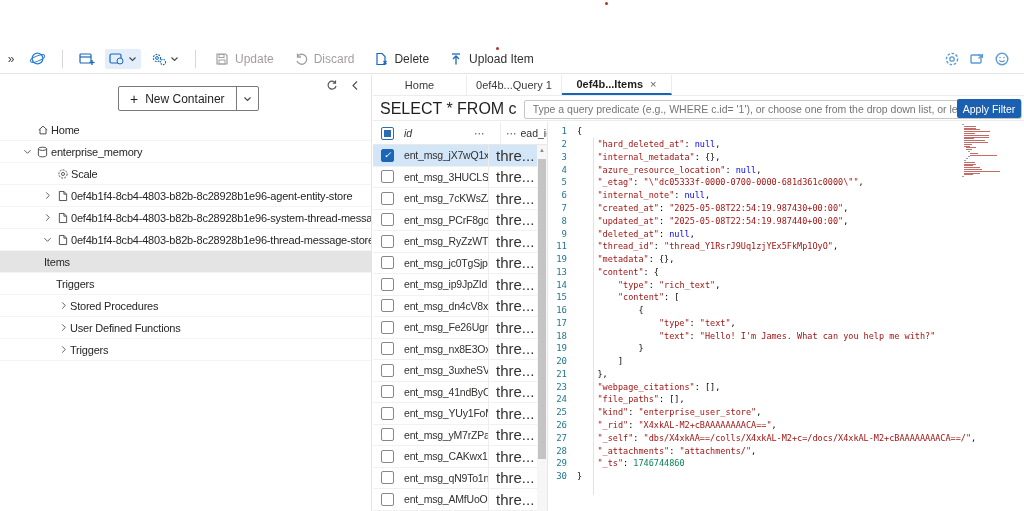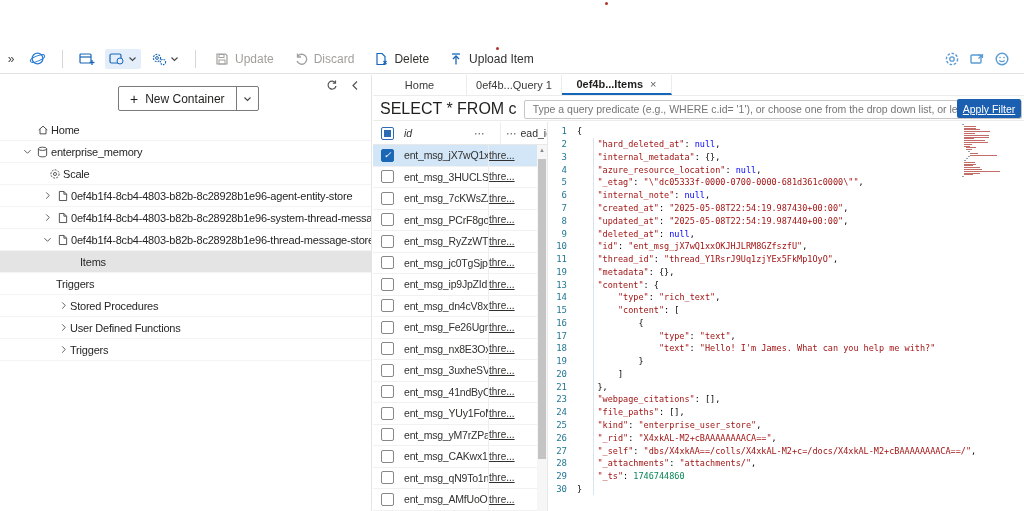--- a/index.html
+++ b/index.html
@@ -50,38 +50,38 @@
   
   .querybar { position:absolute; left:373px; right:0; top:97px; height:24px;
               border-bottom:1px solid #ececec; display:flex; align-items:center; }
   .q-prefix { font-size:16px; color:#201f1e; margin-left:7px; white-space:nowrap; }
   .q-wrap { position:relative; margin-left:7px; width:498px; height:19px; }
   .q-input { width:100%; height:100%; border:1px solid #c8c6c4; border-radius:2px;
              font-size:10.5px; padding:0 20px 0 8px; color:#444; font-family:"Liberation Sans",sans-serif; }
   .q-input::placeholder { color:#757575; }
   .apply-btn { position:absolute; right:3px; width:64px; height:19px; background:#1b5fb0; color:#fff;
                font-size:10.5px; border:none; border-radius:2px; display:flex; align-items:center;
-               justify-content:center; cursor:pointer;text-decoration:underline; }
+               justify-content:center; cursor:pointer; }
 
   
   .doc-table { position:absolute; left:373px; top:122px; width:175px; bottom:0;
                border-right:1px solid #e8e8e8; overflow:hidden; }
   .t-head { height:23px; border-bottom:1px solid #e8e8e8; display:flex; align-items:center; font-size:10.5px; color:#323130; }
   .t-head .menu { color:#605e5c; letter-spacing:1px; cursor:pointer; }
   .cb { width:13px; height:13px; border:1px solid #8a8886; border-radius:2px; margin-left:8px; flex:none;
         display:flex; align-items:center; justify-content:center; cursor:pointer; background:#fff; }
   .cb.ind { border-color:#2b6cb5; } .cb.ind i { width:7px; height:7px; background:#2b6cb5; display:block; }
   .cb.on { background:#1b66b5; border-color:#1b66b5; color:#fff; font-size:9px; font-style:normal; }
   .t-rows { position:absolute; top:23px; left:0; right:10px; bottom:0; }
   .t-row { height:21.5px; display:flex; align-items:center; border-bottom:1px solid #f1f1f1; cursor:pointer; }
   .t-row.selected { background:#d3e6f8; }
   .t-id { margin-left:10px; width:84px; font-size:10.5px; letter-spacing:-0.2px; color:#323130;
           white-space:nowrap; overflow:hidden; flex:none; }
-  .t-pk { border-left:1px solid #ededed; height:100%; display:flex; align-items:center;
-          font-size:10px; color:#323130; flex:1;text-decoration:underline; }
+  .t-pk { border-left:1px solid #ededed; padding-left:7px; height:100%; display:flex; align-items:center;
+          font-size:15px; color:#323130; flex:1; }
   .hd-id { margin-left:10px; width:70px; flex:none;font-style:italic; }
   .hd-menu1 { width:26px; flex:none; }
   .hd-pk { border-left:1px solid #ededed; padding-left:5px; height:100%; display:flex; gap:3px;
            align-items:center; flex:1; overflow:hidden; }
   .t-scroll { position:absolute; top:23px; right:0; width:10px; bottom:0; background:#f6f6f6; }
   .t-scroll .up { text-align:center; font-size:6px; color:#888; line-height:10px; cursor:pointer; }
   .t-thumb { position:absolute; left:1px; right:1px; top:14px; height:300px; background:#c4c4c4; cursor:pointer; }
 
   
   .editor { position:absolute; left:549px; top:122px; right:0; bottom:0;
@@ -240,21 +240,21 @@
             </svg>
           </span>
           <span class="islot">
             <svg width="11" height="12" viewBox="0 0 12 13">
               <ellipse cx="6" cy="3" rx="4.5" ry="1.8" fill="none" stroke="#444" stroke-width="1"></ellipse>
               <path d="M1.5 3 V10 C1.5 11 3.5 11.8 6 11.8 C8.5 11.8 10.5 11 10.5 10 V3" fill="none" stroke="#444" stroke-width="1"></path>
             </svg>
           </span>
           <span class="lbl">enterprise_memory</span>
         </div>
-        <div class="tree-row" style="padding-left: 32px;">
+        <div class="tree-row" style="padding-left: 40px;">
           <span class="slot"></span>
           <span class="islot">
             <svg width="12" height="12" viewBox="0 0 14 14">
               <circle cx="7" cy="7" r="4.8" fill="none" stroke="#444" stroke-width="1.1" stroke-dasharray="2.2 1.4"></circle>
               <circle cx="7" cy="7" r="1.8" fill="none" stroke="#444" stroke-width="1"></circle>
             </svg>
           </span>
           <span class="lbl">Scale</span>
         </div>
         <div class="tree-row" style="padding-left: 40px;">
@@ -292,21 +292,21 @@
             </svg>
           </span>
           <span class="islot">
             <svg width="10" height="12" viewBox="0 0 11 13">
               <path d="M1.5 1.5 h5 l3 3 v7 h-8 z" fill="none" stroke="#444" stroke-width="1"></path>
               <path d="M6.5 1.5 V4.5 H9.5" fill="none" stroke="#444" stroke-width="1"></path>
             </svg>
           </span>
           <span class="lbl">0ef4b1f4-8cb4-4803-b82b-8c28928b1e96-thread-message-store</span>
         </div>
-        <div class="tree-row selected" style="padding-left: 80px;">
+        <div class="tree-row selected" style="padding-left: 44px;">
           <span class="lbl">Items</span>
         </div>
         <div class="tree-row" style="padding-left: 56px;">
           <span class="lbl">Triggers</span>
         </div>
         <div class="tree-row" style="padding-left: 56px;">
           <span class="slot">
             <svg width="9" height="9" viewBox="0 0 10 10">
               <path d="M3.5 1.5 L7 5 L3.5 8.5" fill="none" stroke="#605e5c" stroke-width="1.1"></path>
             </svg>
@@ -493,24 +493,20 @@
           <span class="num">7</span>
           <span class="code">    <span class="s">"created_at"</span>: <span class="s">"2025-05-08T22:54:19.987430+00:00"</span>,</span>
         </div>
         <div class="ed-line">
           <span class="num">8</span>
           <span class="code">    <span class="s">"updated_at"</span>: <span class="s">"2025-05-08T22:54:19.987440+00:00"</span>,</span>
         </div>
         <div class="ed-line">
           <span class="num">9</span>
           <span class="code">    <span class="s">"deleted_at"</span>: <span class="k">null</span>,</span>
-        </div>
-        <div class="ed-line">
-          <span class="num">10</span>
-          <span class="code">    <span class="s">"id"</span>: <span class="s">"ent_msg_jX7wQ1xxOKJHJLRM8GZfszfU"</span>,</span>
         </div>
         <div class="ed-line">
           <span class="num">11</span>
           <span class="code">    <span class="s">"thread_id"</span>: <span class="s">"thread_Y1RsrJ9Uq1zjYEx5FkMp1OyO"</span>,</span>
         </div>
         <div class="ed-line">
           <span class="num">19</span>
           <span class="code">    <span class="s">"metadata"</span>: {},</span>
         </div>
         <div class="ed-line">

